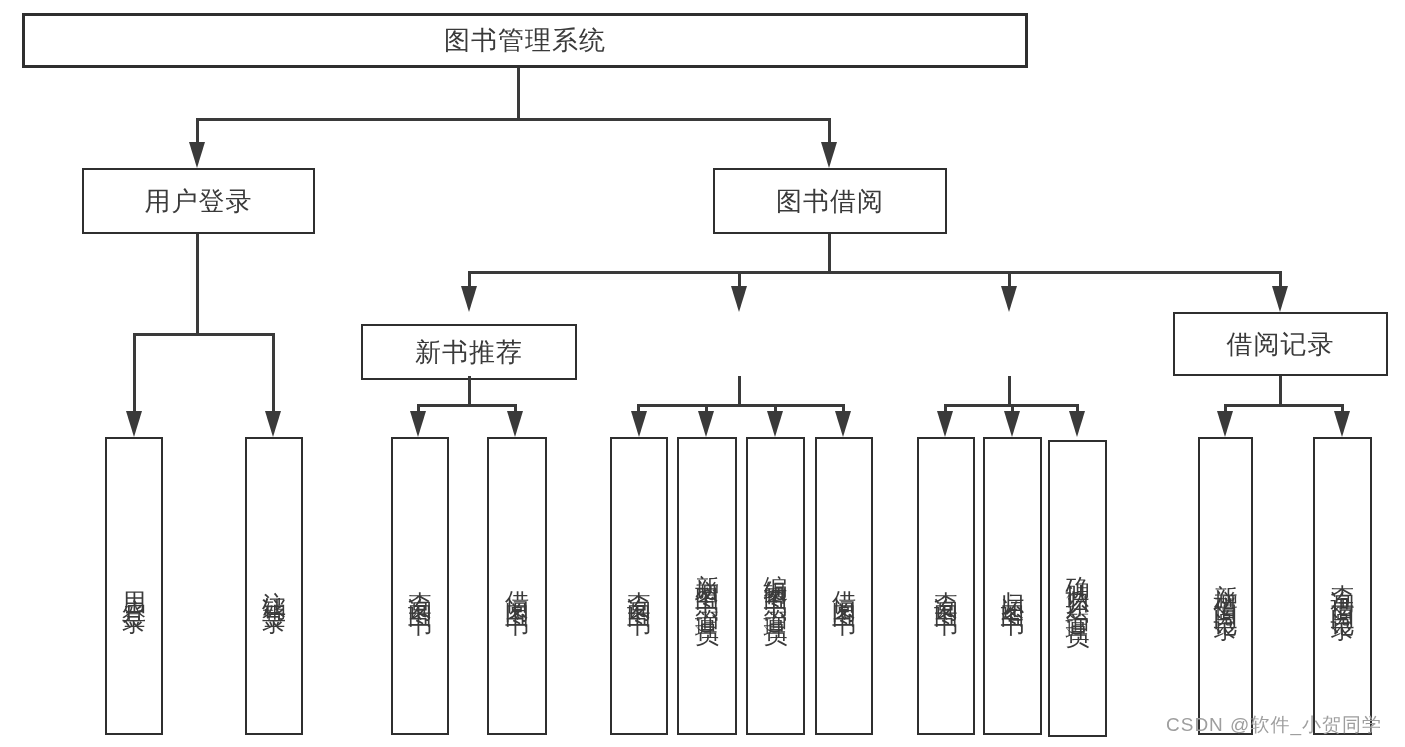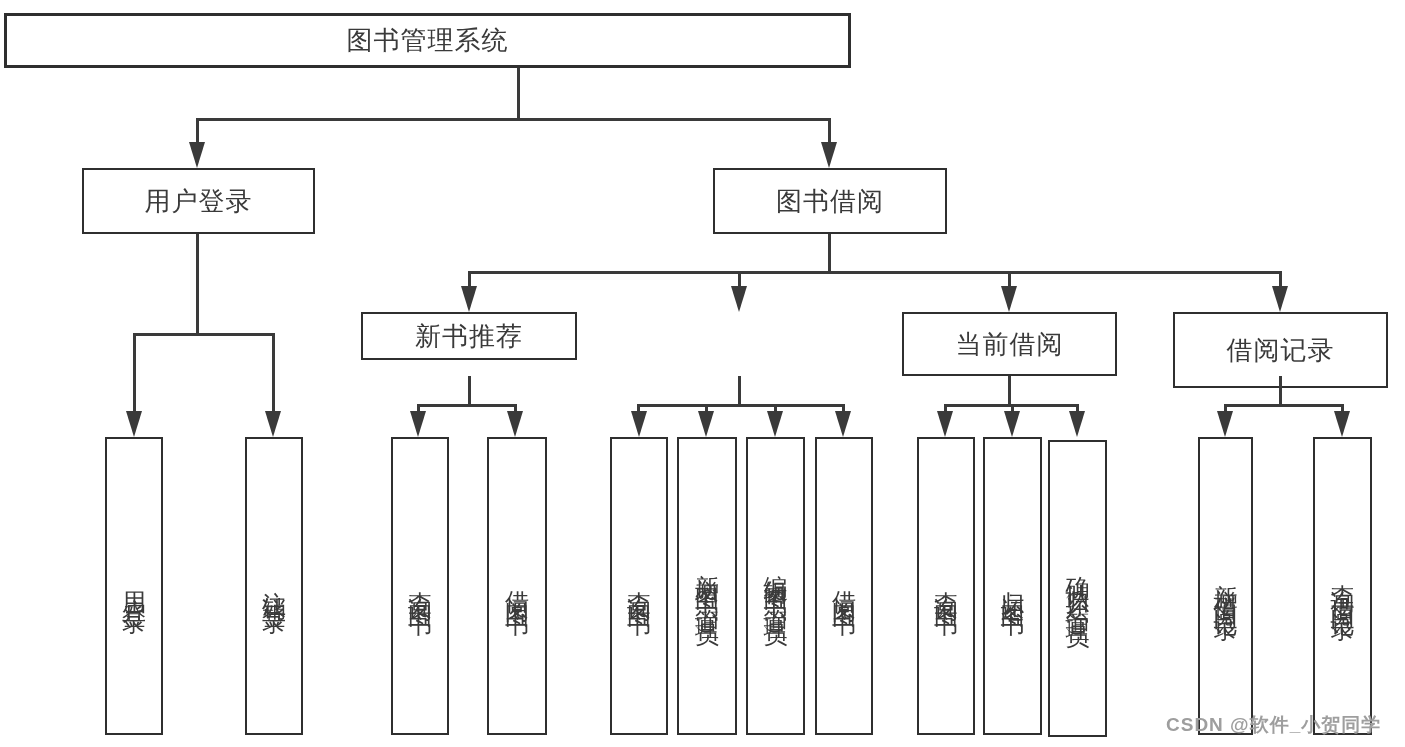--- a/index.html
+++ b/index.html
@@ -28,29 +28,29 @@
   }
   .lv{position:absolute;width:3px;background:var(--line);}
   .lh{position:absolute;height:3px;background:var(--line);}
   .ah{
     position:absolute;width:0;height:0;
     border-left:8px solid transparent;border-right:8px solid transparent;
     border-top:26px solid var(--line);
   }
   #watermark{
     position:absolute;left:1166px;top:712px;z-index:5;
-    font-size:19px;letter-spacing:1px;color:var(--wm);white-space:nowrap;font-weight:bold;
+    font-size:19px;letter-spacing:1px;color:var(--wm);white-space:nowrap;
   }
 </style>
 </head>
 <body>
 
 <div id="stage">
 
-  <div class="box h root" style="left:4px;top:13px;width:847px;height:55px">
+  <div class="box h root" style="left:22px;top:13px;width:1006px;height:55px">
     <span>图书管理系统</span>
   </div>
 
   <div class="lv" style="left:517px;top:68px;height:52px"></div>
   <div class="lh" style="left:196px;top:118px;width:635px"></div>
   <div class="lv" style="left:196px;top:118px;height:30px"></div>
   <div class="ah" style="left:189px;top:142px"></div>
   <div class="lv" style="left:828px;top:118px;height:30px"></div>
   <div class="ah" style="left:821px;top:142px"></div>
 
@@ -72,27 +72,24 @@
   <div class="lh" style="left:468px;top:271px;width:814px"></div>
   <div class="lv" style="left:468px;top:271px;height:19px"></div>
   <div class="ah" style="left:461px;top:286px"></div>
   <div class="lv" style="left:738px;top:271px;height:19px"></div>
   <div class="ah" style="left:731px;top:286px"></div>
   <div class="lv" style="left:1008px;top:271px;height:19px"></div>
   <div class="ah" style="left:1001px;top:286px"></div>
   <div class="lv" style="left:1279px;top:271px;height:19px"></div>
   <div class="ah" style="left:1272px;top:286px"></div>
 
-  <div class="box h" style="left:361px;top:312px;width:216px;height:48px">
+  <div class="box h" style="left:361px;top:324px;width:216px;height:56px">
     <span>新书推荐</span>
   </div>
-  <div class="box h" style="left:902px;top:312px;width:215px;height:64px">
-    <span>当前借阅</span>
-  </div>
-  <div class="box h" style="left:1173px;top:312px;width:215px;height:76px">
+  <div class="box h" style="left:1173px;top:312px;width:215px;height:64px">
     <span>借阅记录</span>
   </div>
 
   <div class="lv" style="left:468px;top:376px;height:30px"></div>
   <div class="lh" style="left:417px;top:404px;width:100px"></div>
   <div class="lv" style="left:417px;top:404px;height:10px"></div>
   <div class="ah" style="left:410px;top:411px"></div>
   <div class="lv" style="left:514px;top:404px;height:10px"></div>
   <div class="ah" style="left:507px;top:411px"></div>
 

